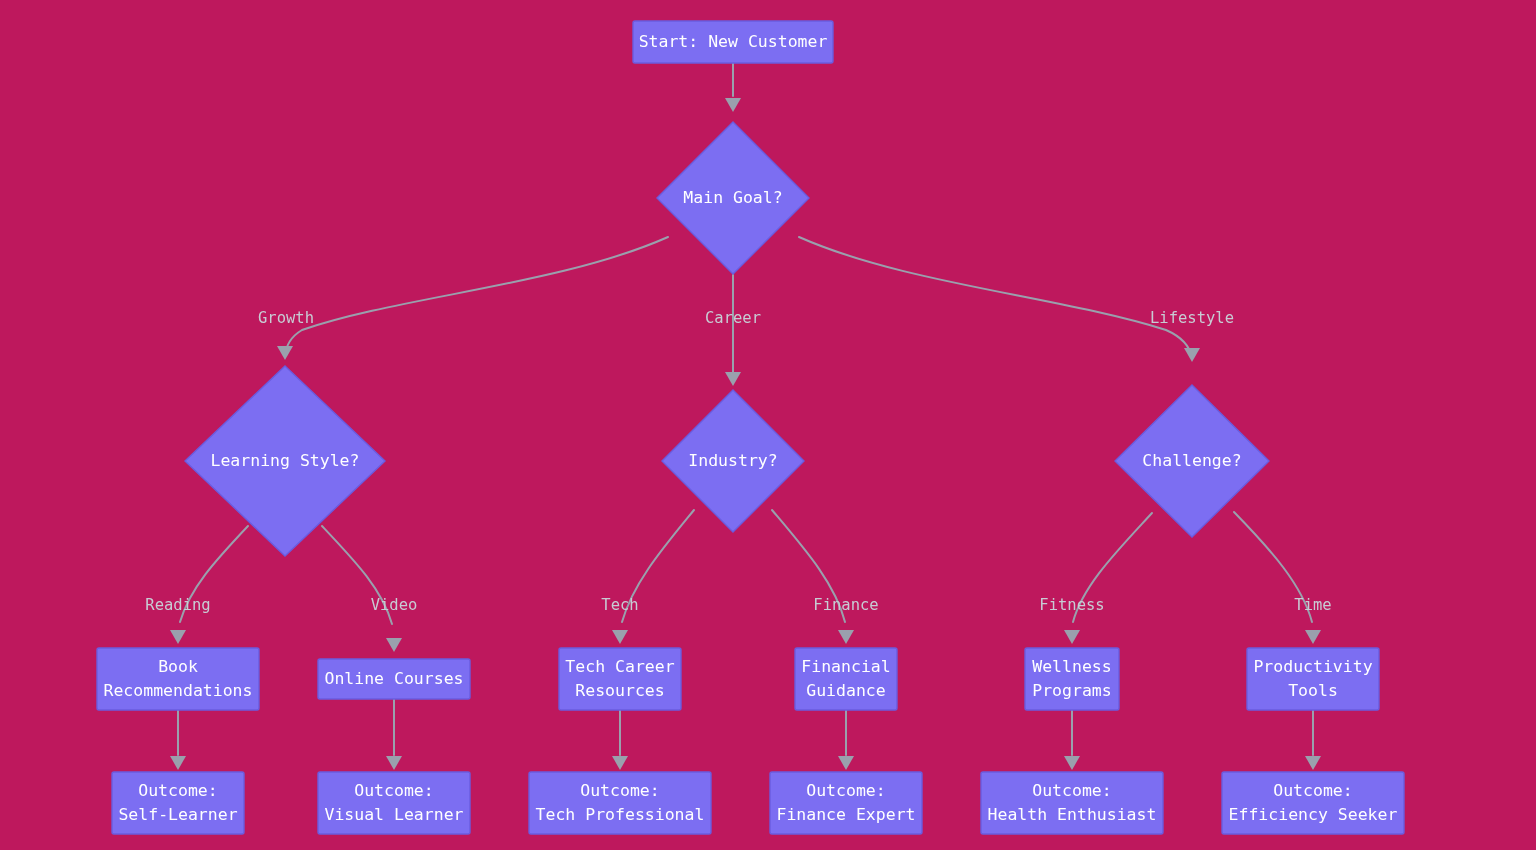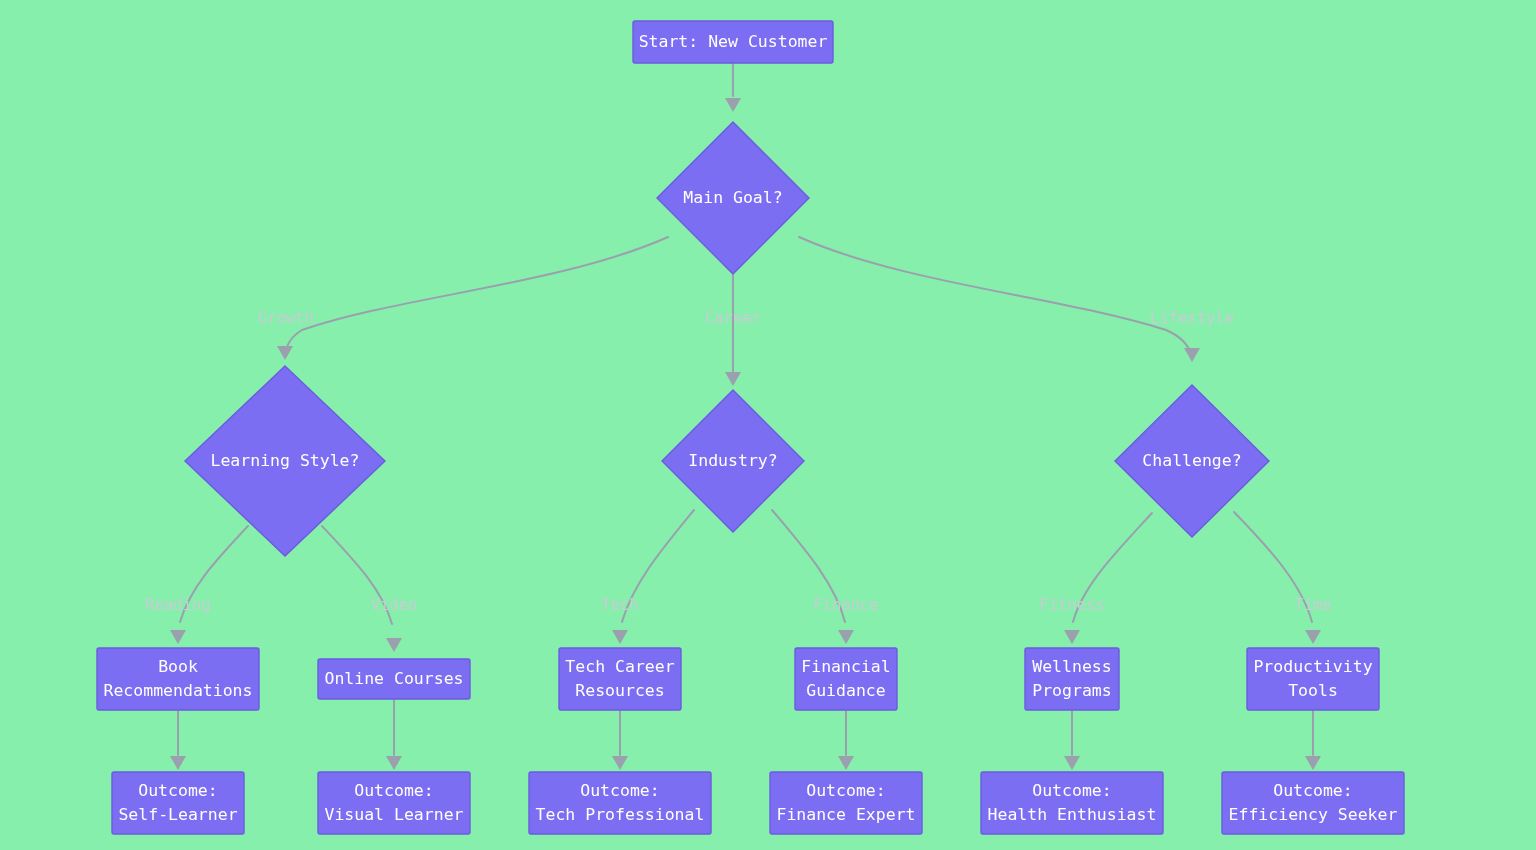--- a/index.html
+++ b/index.html
@@ -5,21 +5,21 @@
 <style>
   html, body {
     margin: 0;
     padding: 0;
     background: #282a35;
   }
   #diagram-root {
     position: relative;
     width: 1536px;
     height: 850px;
-    background: #86efac;
+    background: #be185d;
     overflow: hidden;
     font-family: "DejaVu Sans Mono", "Liberation Mono", monospace;
   }
   svg.flow {
     position: absolute;
     inset: 0;
     width: 1536px;
     height: 850px;
     display: block;
   }

